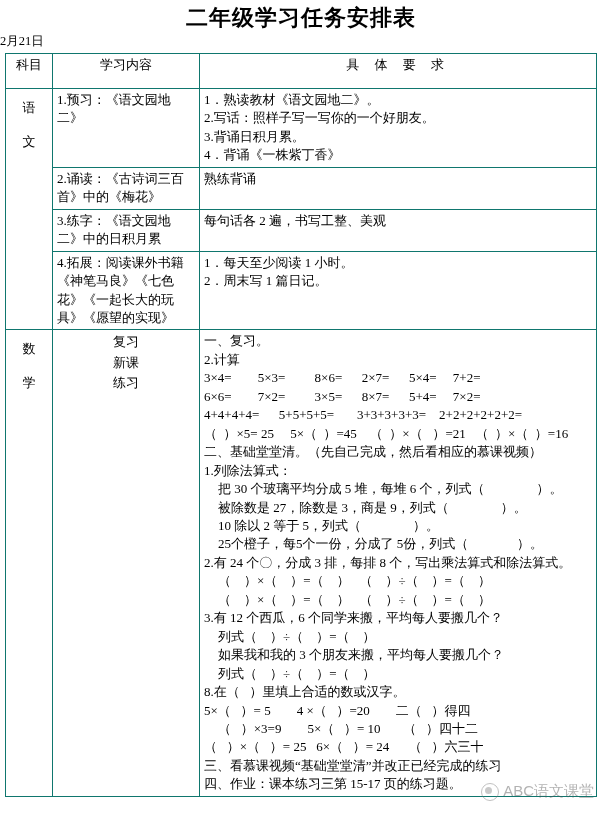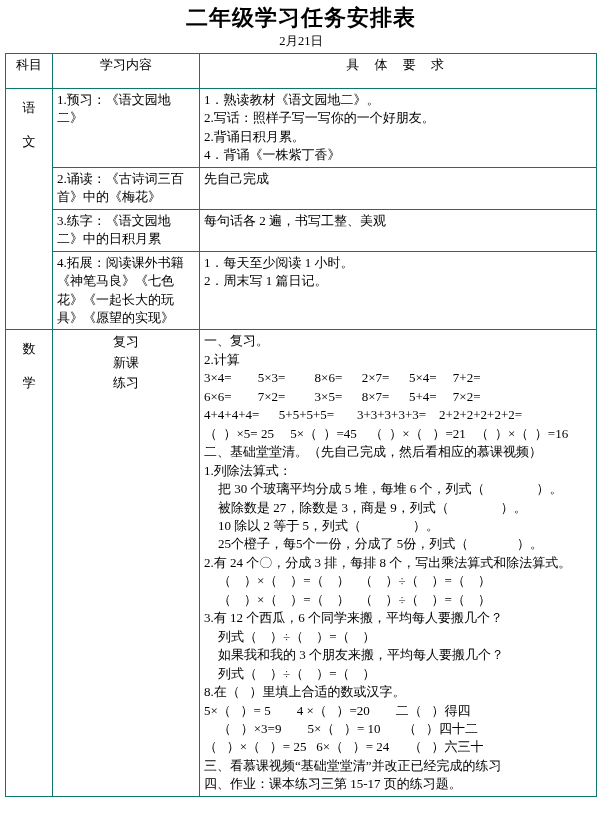--- a/index.html
+++ b/index.html
@@ -24,21 +24,21 @@
   .doc-title {
     text-align: center;
     font-size: 22px;
     font-weight: bold;
     letter-spacing: 1px;
     margin: 6px 0 0 0;
     padding: 0;
     line-height: 24px;
   }
   .date-line {
-    text-align: center;
+    text-align: left;
     font-size: 12.5px;
     line-height: 18px;
     margin-top: 2px;
   }
   table.sheet {
     border-collapse: collapse;
     width: 592px;
     margin: 3px auto 0 auto;
     table-layout: fixed;
   }
@@ -151,28 +151,28 @@
 
       <tr>
         <td class="subject-cell" rowspan="4">
           <span class="ch">语</span>
           <span class="ch">文</span>
         </td>
         <td class="content-cell mid">1.预习：《语文园地二》</td>
         <td class="req-cell">
           <div>1．熟读教材《语文园地二》。</div>
           <div>2.写话：照样子写一写你的一个好朋友。</div>
-          <div>2.背诵日积月累。</div>
+          <div>3.背诵日积月累。</div>
           <div>4．背诵《一株紫丁香》</div>
         </td>
       </tr>
 
       <tr>
         <td class="content-cell">2.诵读：《古诗词三百首》中的《梅花》</td>
-        <td class="req-cell mid">先自己完成</td>
+        <td class="req-cell mid">熟练背诵</td>
       </tr>
 
       <tr>
         <td class="content-cell">3.练字：《语文园地二》中的日积月累</td>
         <td class="req-cell mid">每句话各 2 遍，书写工整、美观</td>
       </tr>
 
       <tr>
         <td class="content-cell">4.拓展：阅读课外书籍《神笔马良》《七色花》《一起长大的玩具》《愿望的实现》</td>
         <td class="req-cell mid">
@@ -215,14 +215,18 @@
           <div class="ln">5×（   ）= 5        4 ×（   ）=20        二（   ）得四</div>
           <div class="ln ind1">（   ）×3=9        5×（   ）= 10       （   ）四十二</div>
           <div class="ln">（   ）×（   ）= 25   6×（   ）= 24      （   ）六三十</div>
           <div class="ln">三、看慕课视频“基础堂堂清”并改正已经完成的练习</div>
           <div class="ln">四、作业：课本练习三第 15-17 页的练习题。</div>
         </td>
       </tr>
     </tbody>
   </table>
 
+  <div class="watermark">
+    <span class="wm-logo"></span>
+    <span>ABC语文课堂</span>
+  </div>
 
 </div>
 
 </body></html>

